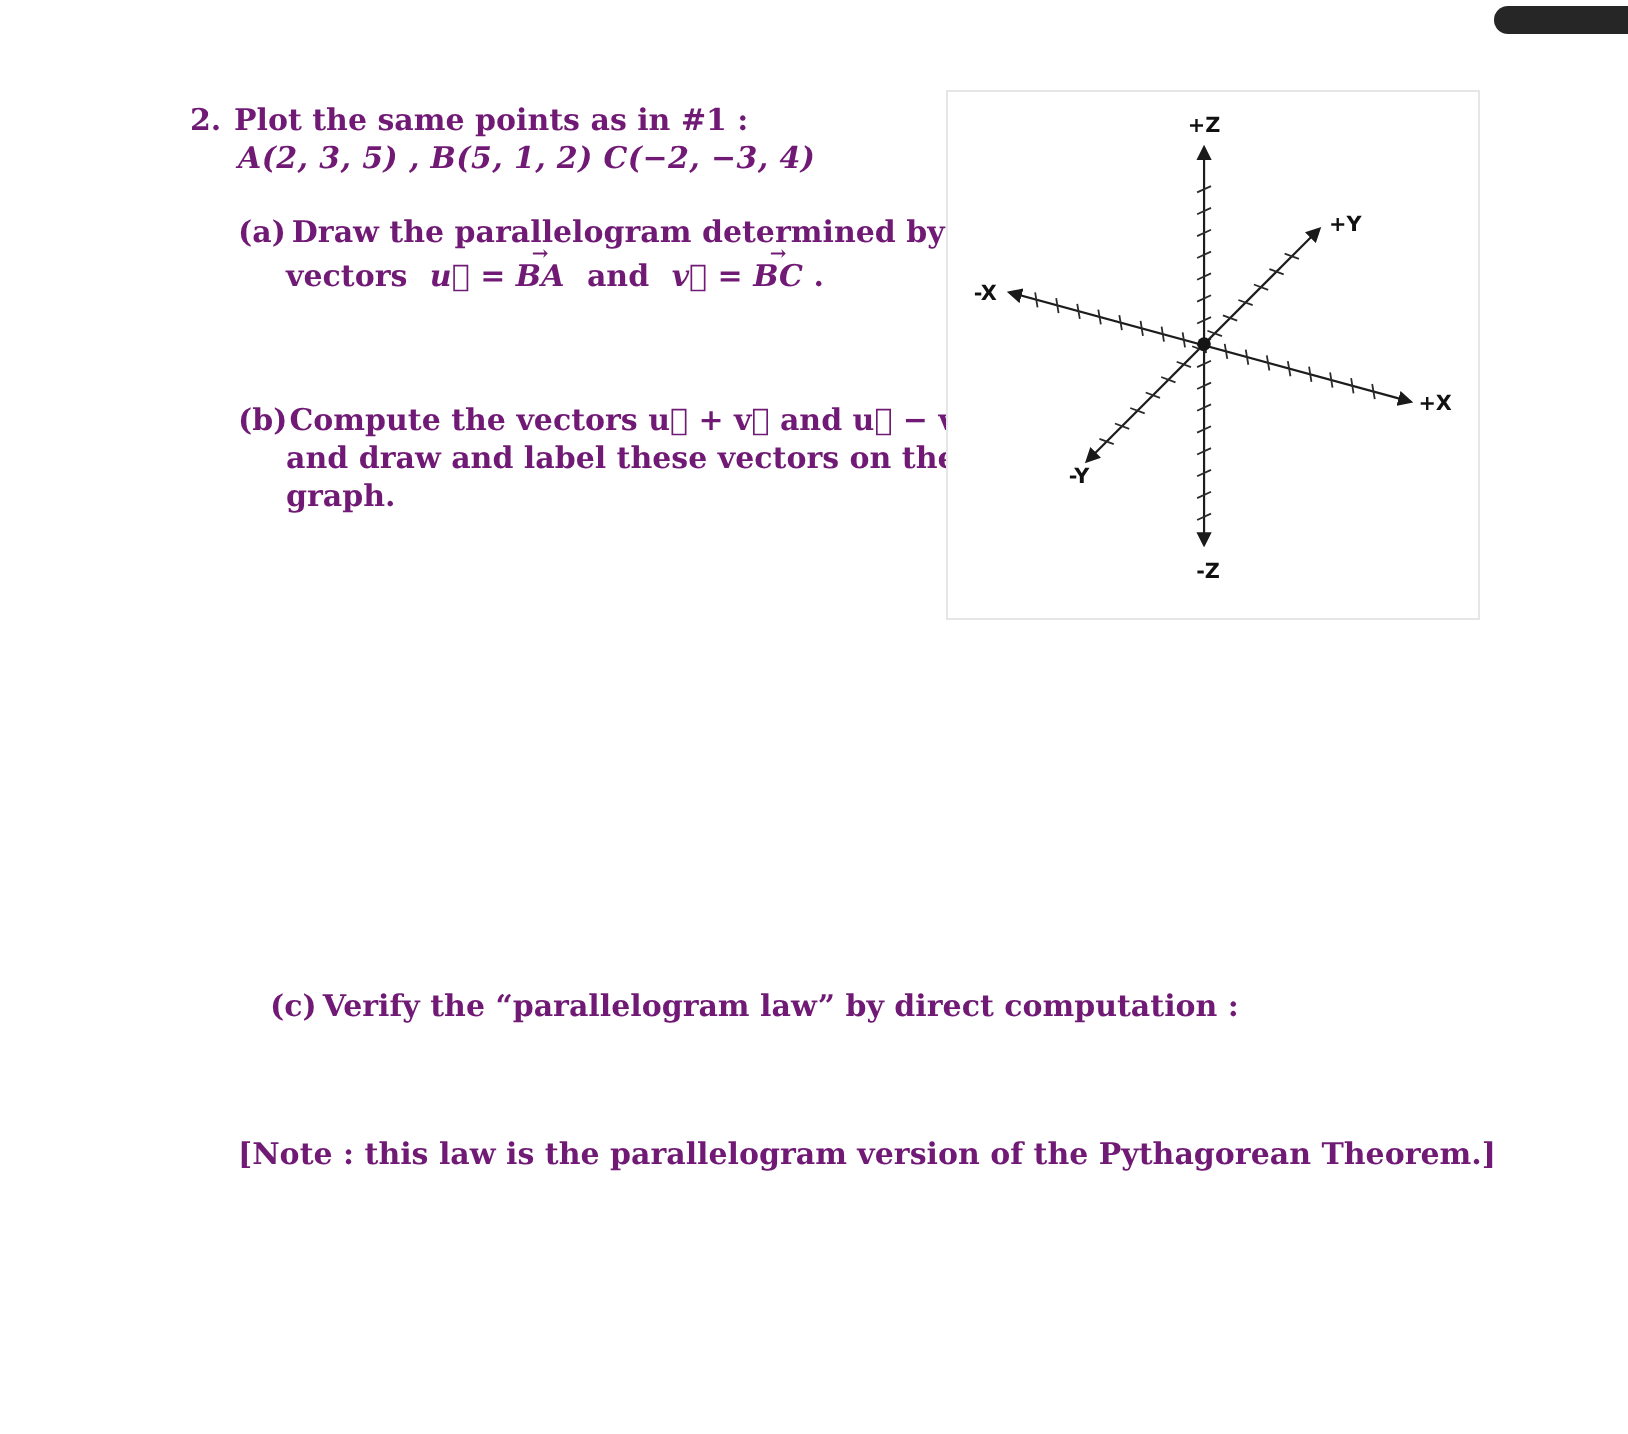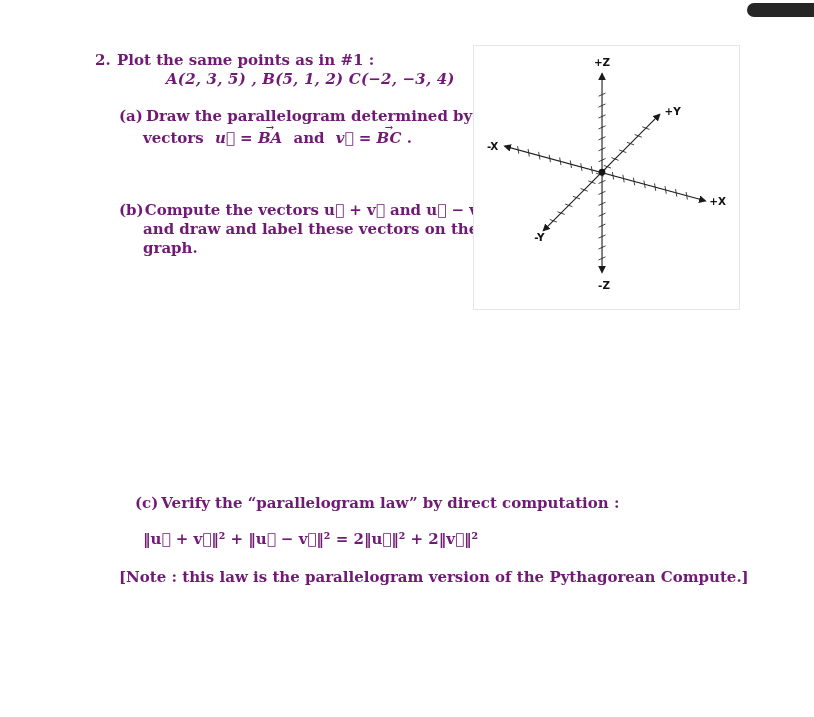--- a/index.html
+++ b/index.html
@@ -59,21 +59,21 @@
 </head>
 <body>
 
 <div class="sheet">
 
   <div class="scroll-thumb"></div>
 
   <div class="line" style="left:95px; top:51px;">
     <span class="num">2.</span><span>Plot the same points as in #1 :</span>
   </div>
-  <div class="line points" style="left:119px; top:70px;margin-left:47px;">A(2, 3, 5) ,    B(5, 1, 2)    C(−2, −3, 4)</div>
+  <div class="line points" style="left:119px; top:70px;">A(2, 3, 5) ,    B(5, 1, 2)    C(−2, −3, 4)</div>
 
   <div class="line" style="left:143px; top:129px;">
     <span>vectors</span><span class="gap"></span>
     <span class="mvar">u⃗</span>
     <span>=</span>
     <span class="vec">BA</span><span class="gap"></span>
     <span>and</span><span class="gap"></span>
     <span class="mvar">v⃗</span>
     <span>=</span>
     <span class="vec">BC</span>
@@ -153,16 +153,15 @@
       <text class="axlbl" x="192" y="70" text-anchor="start">+Y</text>
       <text class="axlbl" x="66" y="197" text-anchor="middle">-Y</text>
       <text class="axlbl" x="13" y="105" text-anchor="start">-X</text>
       <text class="axlbl" x="237" y="160" text-anchor="start">+X</text>
     </svg>
   </div>
 
   <div class="line" style="left:135px; top:494px;">
     <span class="plabel">(c)</span><span>Verify the “parallelogram law” by direct computation :</span>
   </div>
-  <div class="line" style="left:143px; top:530px;">‖u⃗ + v⃗‖² + ‖u⃗ − v⃗‖² = 2‖u⃗‖² + 2‖v⃗‖²</div>
-  <div class="line" style="left:119px; top:568px;">[Note : this law is the parallelogram version of the Pythagorean Compute.]</div>
+  <div class="line" style="left:119px; top:568px;">[Note : this law is the parallelogram version of the Pythagorean Theorem.]</div>
 
 </div>
 
 </body></html>

